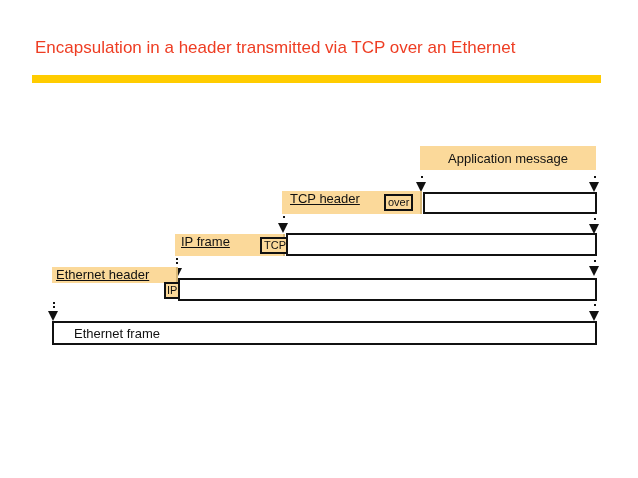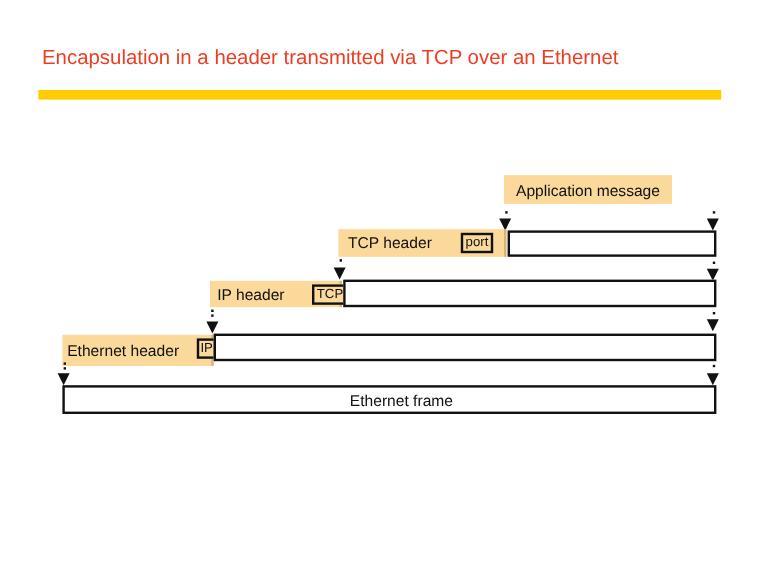--- a/index.html
+++ b/index.html
@@ -1,63 +1,63 @@
 <!DOCTYPE html>
 <html><head>
 <meta charset="utf-8">
 <style>
   html, body { margin:0; padding:0; background:#ffffff; }
   body { width:638px; height:478px; position:relative; overflow:hidden; font-family:"Liberation Sans", sans-serif; }
   .title { position:absolute; left:35px; top:38px; font-size:17px; color:#ee3d23; white-space:nowrap; }
   .rule { position:absolute; left:32px; top:75px; width:569px; height:8px; background:#ffcc00; }
-  .hdr { position:absolute; background:#fbd99a; border-right:2px solid #d6b676; box-sizing:border-box; font-size:13px; color:#111; display:flex; align-items:center; white-space:nowrap; }
+  .hdr { position:absolute; background:#fbd99a; border-right:2px solid #d6b676; box-sizing:border-box; font-size:13px; color:#111; display:flex; white-space:nowrap;text-decoration:underline; }
   .hdr .lbl { padding-left:6px; }
   .tag { position:absolute; border:2.5px solid #111; box-sizing:border-box; font-size:11px; line-height:13px; padding:0 2px; color:#111; background:#fbd99a; }
   .outline { position:absolute; border:2.5px solid #111; box-sizing:border-box; background:#fff; }
-  .frame { position:absolute; border:2.5px solid #111; box-sizing:border-box; background:#fff; display:flex; align-items:center; justify-content:center; font-size:13px; color:#111;padding-left:20px; }
+  .frame { position:absolute; border:2.5px solid #111; box-sizing:border-box; background:#fff; display:flex; align-items:center; justify-content:flex-start; font-size:13px; color:#111;padding-left:20px; }
   .app { position:absolute; background:#fbd99a; font-size:13px; color:#111; display:flex; align-items:center; justify-content:center; }
   .arrow { position:absolute; width:0; height:0; border-left:5px solid transparent; border-right:5px solid transparent; border-top:10px solid #111; }
   .dot { position:absolute; width:2px; height:2px; background:#111; }
 </style>
 </head>
 <body>
 
 <div class="title">Encapsulation in a header transmitted via TCP over an Ethernet</div>
 <div class="rule"></div>
 
-<div class="app" style="left:420px; top:146px; width:140px; height:24px;">
+<div class="app" style="left:420px; top:146px; width:176px; height:24px;">
   <span>Application message</span>
 </div>
 <div class="dot" style="left:421px; top:176px;"></div>
 <div class="dot" style="left:594px; top:176px;"></div>
 <div class="arrow" style="left:416px; top:182px;"></div>
 <div class="arrow" style="left:589px; top:182px;"></div>
 
 <div class="hdr" style="left:282px; top:191px; width:140px; height:23px;">
   <span class="lbl" style="padding-left:8px;">TCP header</span>
 </div>
-<div class="tag" style="left:384px; top:194px;">port</div>
+<div class="tag" style="left:384px; top:194px;">over</div>
 <div class="outline" style="left:423px; top:192px; width:174px; height:22px;"></div>
 <div class="dot" style="left:283px; top:216px;"></div>
 <div class="dot" style="left:594px; top:218px;"></div>
 <div class="arrow" style="left:278px; top:223px;"></div>
 <div class="arrow" style="left:589px; top:224px;"></div>
 
 <div class="hdr" style="left:175px; top:234px; width:110px; height:22px;">
-  <span class="lbl">IP header</span>
+  <span class="lbl">IP frame</span>
 </div>
 <div class="tag" style="left:247px; top:237px;margin-left:13px;">TCP</div>
 <div class="outline" style="left:286px; top:233px; width:311px; height:23px;"></div>
 <div class="dot" style="left:176px; top:258px;"></div>
 <div class="dot" style="left:176px; top:262px;"></div>
 <div class="dot" style="left:594px; top:260px;"></div>
 <div class="arrow" style="left:172px; top:268px;"></div>
 <div class="arrow" style="left:589px; top:266px;"></div>
 
-<div class="hdr" style="left:52px; top:279px; width:126px; height:26px;">
+<div class="hdr" style="left:52px; top:267px; width:126px; height:16px;">
   <span class="lbl" style="padding-left:4px;">Ethernet header</span>
 </div>
 <div class="tag" style="left:164px; top:282px; padding:0 1px;">IP</div>
 <div class="outline" style="left:178px; top:278px; width:419px; height:23px;"></div>
 <div class="dot" style="left:53px; top:302px;"></div>
 <div class="dot" style="left:53px; top:306px;"></div>
 <div class="dot" style="left:594px; top:304px;"></div>
 <div class="arrow" style="left:48px; top:311px;"></div>
 <div class="arrow" style="left:589px; top:311px;"></div>
 

